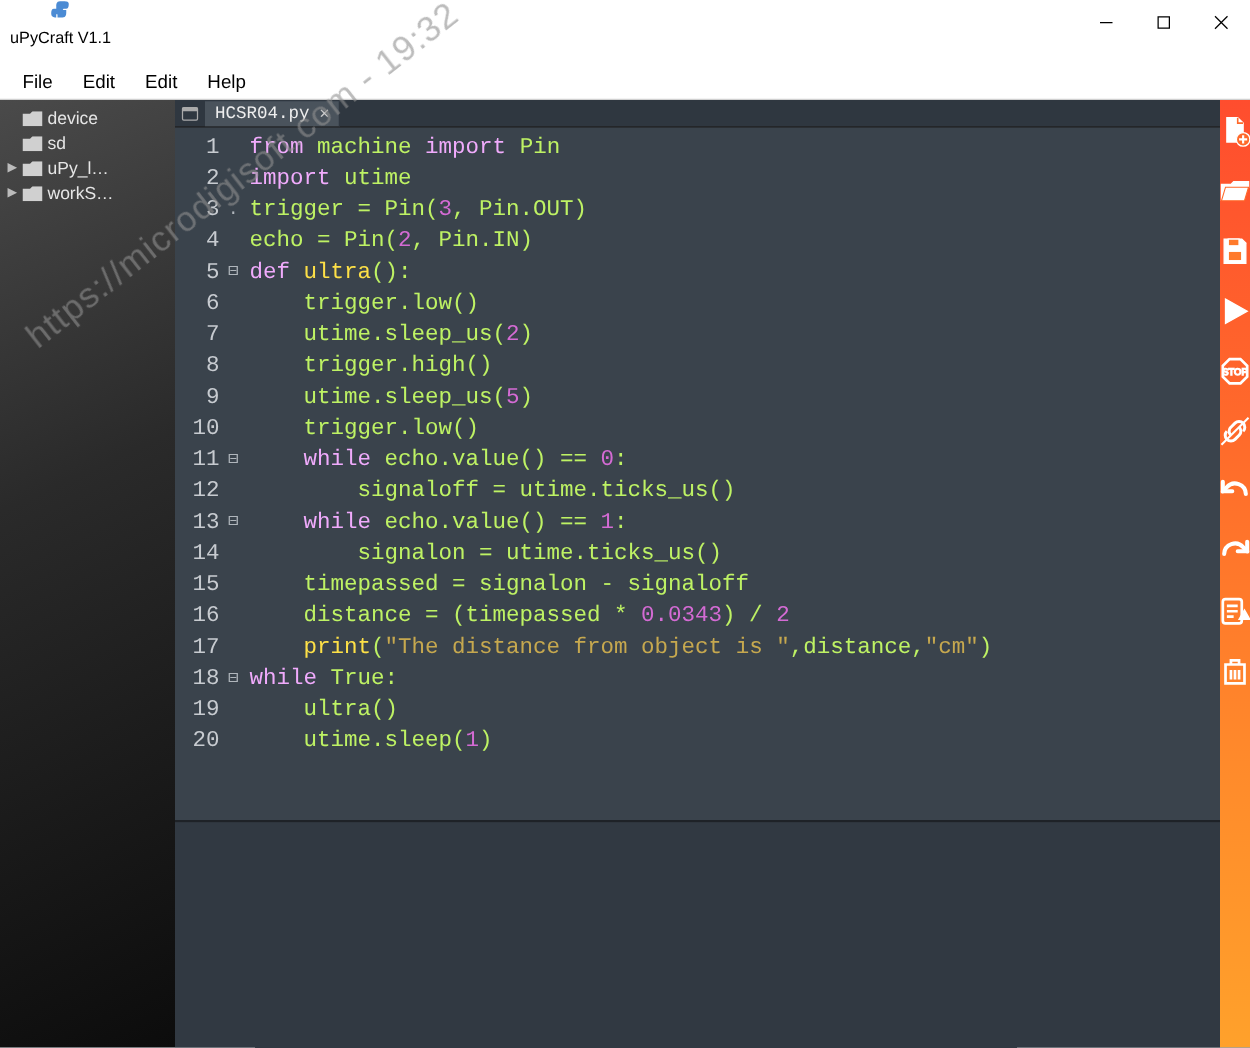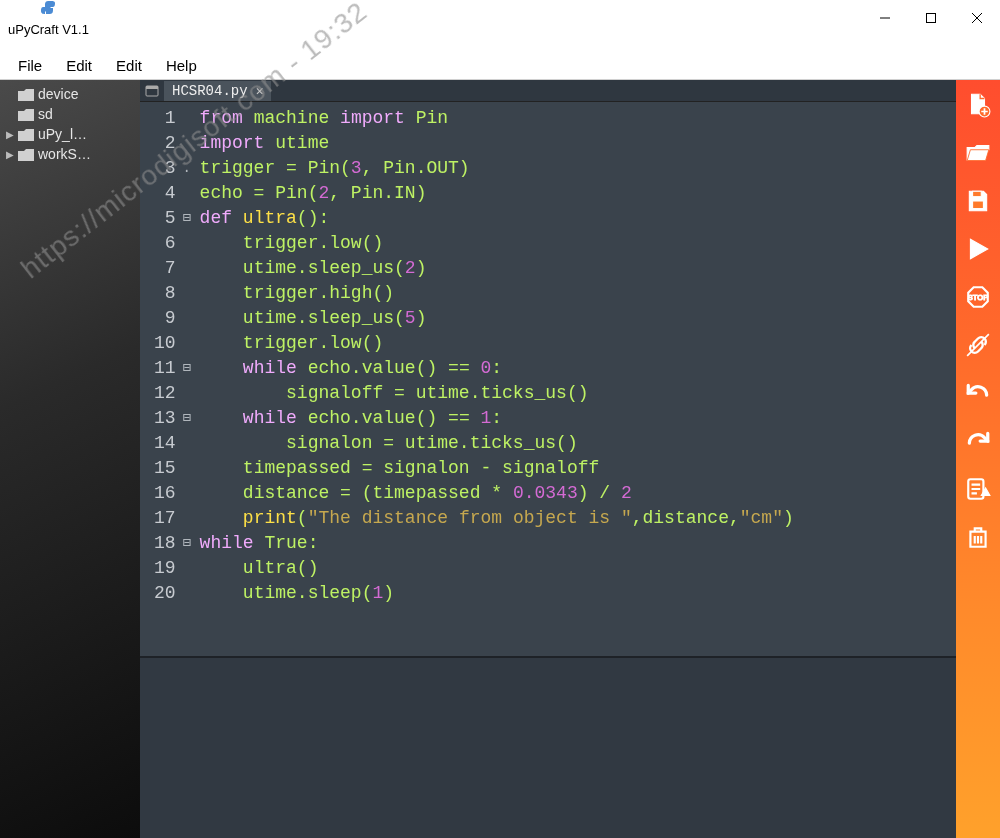--- a/index.html
+++ b/index.html
@@ -136,21 +136,21 @@
   .tok-kw    { color: #f0abfc; }       
   .tok-ident { color: #bef264; }
   .tok-fn    { color: #fde047; }       
   .tok-num   { color: #d46bd4; }       
   .tok-str   { color: #c6a84f; }
   .console {
     height: 180px;
     background: #313942;
   }
   .rightbar {
-    width: 44px;
+    width: 24px;
     background: linear-gradient(180deg, #ff4d2e 0%, #ff6a2b 35%, #ff8a2b 70%, #ffa12b 100%);
     display: flex;
     flex-direction: column;
     align-items: center;
     gap: 18px;
     padding-top: 10px;
   }
   .rightbar .tool {
     width: 30px; height: 30px;
     display:flex; align-items:center; justify-content:center;

